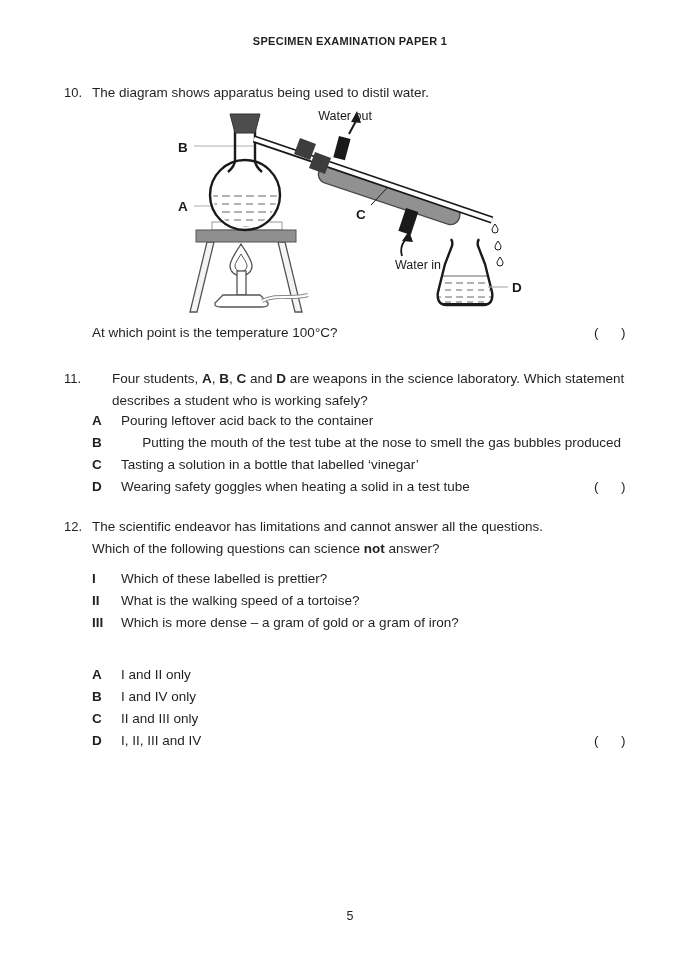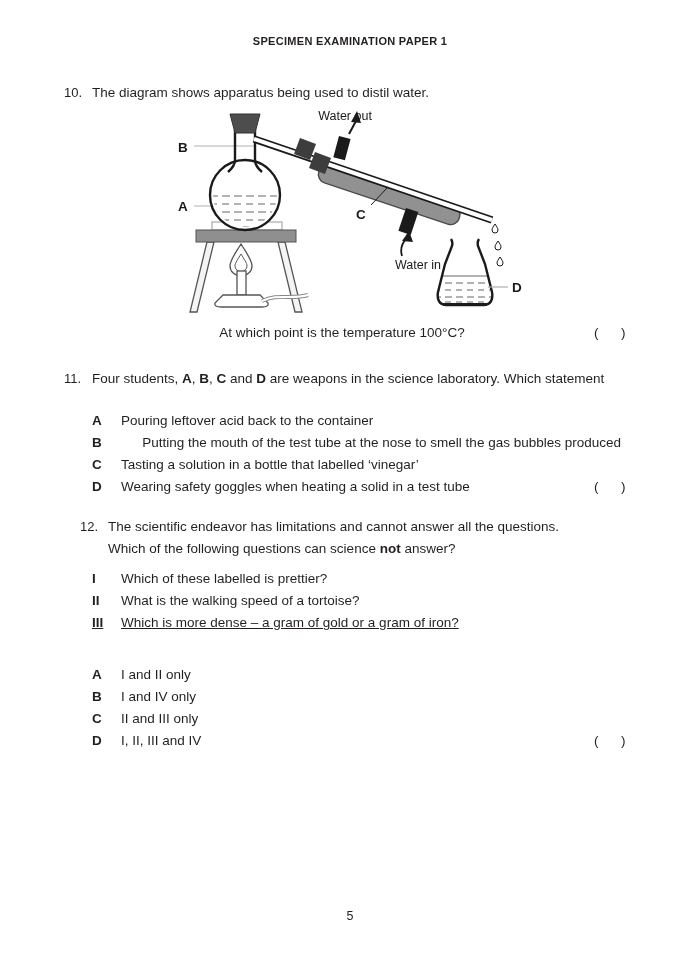--- a/index.html
+++ b/index.html
@@ -132,27 +132,28 @@
 
       <text x="28" y="44" class="dlabel">B</text>
       <text x="28" y="103" class="dlabel">A</text>
       <text x="206" y="111" class="dlabel">C</text>
       <text x="362" y="184" class="dlabel">D</text>
       <text x="195" y="12" class="dtext" text-anchor="middle">Water out</text>
       <text x="268" y="161" class="dtext" text-anchor="middle">Water in</text>
     </svg>
   </div>
 
-  <div class="stem" style="top:322px;text-align:center;">At which point is the temperature 100°C?</div>
+  <div class="stem" style="top:322px;">At which point is the temperature 100°C?</div>
   <div class="parens" style="top:322px;">(&nbsp;&nbsp;&nbsp;&nbsp;&nbsp;&nbsp;)</div>
 
-  <div class="qblock" style="top:368px;">
+  <div class="qblock" style="top:368px;gap:20px;">
     <div class="qnum">11.</div>
     <div class="qtext">
       <div><span>Four students, </span><span style="font-weight: bold;">A</span><span>, </span><span style="font-weight: bold;">B</span><span>, </span><span style="font-weight: bold;">C</span><span> and </span><span style="font-weight: bold;">D</span><span> are weapons in the science laboratory. Which statement</span></div>
+      <div>describes a student who is working safely?</div>
     </div>
   </div>
 
   <div class="optrow" style="top:410px;">
     <div class="optletter">A</div>
     <div class="opttext">Pouring leftover acid back to the container</div>
   </div>
   <div class="optrow" style="top:432px;">
     <div class="optletter">B</div>
     <div class="opttext" style="width:500px;text-align:right;">Putting the mouth of the test tube at the nose to smell the gas bubbles produced</div>
@@ -160,37 +161,37 @@
   <div class="optrow" style="top:454px;">
     <div class="optletter">C</div>
     <div class="opttext">Tasting a solution in a bottle that labelled ‘vinegar’</div>
   </div>
   <div class="optrow" style="top:476px;">
     <div class="optletter">D</div>
     <div class="opttext">Wearing safety goggles when heating a solid in a test tube</div>
   </div>
   <div class="parens" style="top:476px;">(&nbsp;&nbsp;&nbsp;&nbsp;&nbsp;&nbsp;)</div>
 
-  <div class="qblock" style="top:516px;margin-left:16px;">
+  <div class="qblock" style="top:516px;">
     <div class="qnum">12.</div>
     <div class="qtext">
       <div>The scientific endeavor has limitations and cannot answer all the questions.</div>
       <div><span>Which of the following questions can science </span><span style="font-weight: bold;">not</span><span> answer?</span></div>
     </div>
   </div>
 
   <div class="optrow" style="top:568px;">
     <div class="optletter">I</div>
     <div class="opttext">Which of these labelled is prettier?</div>
   </div>
   <div class="optrow" style="top:590px;">
     <div class="optletter">II</div>
     <div class="opttext">What is the walking speed of a tortoise?</div>
   </div>
-  <div class="optrow" style="top:612px;text-decoration:underline;">
+  <div class="optrow" style="top:612px;">
     <div class="optletter">III</div>
     <div class="opttext">Which is more dense – a gram of gold or a gram of iron?</div>
   </div>
 
   <div class="optrow" style="top:664px;">
     <div class="optletter">A</div>
     <div class="opttext">I and II only</div>
   </div>
   <div class="optrow" style="top:686px;">
     <div class="optletter">B</div>

